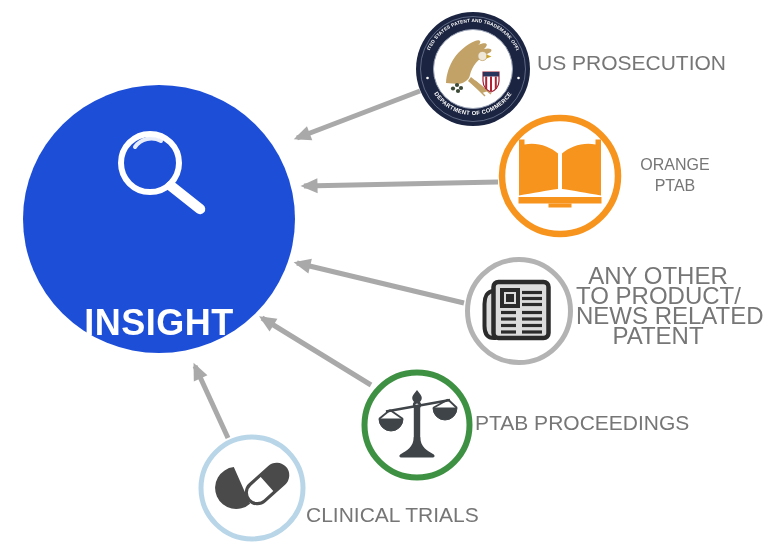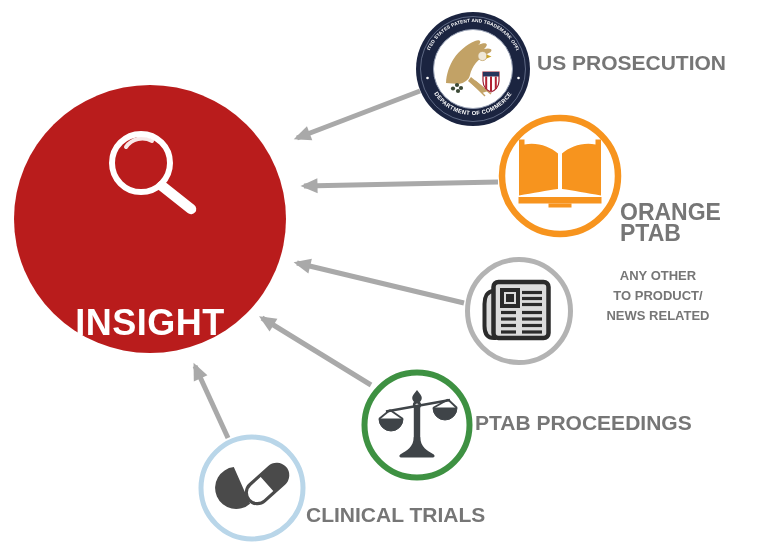--- a/index.html
+++ b/index.html
@@ -3,34 +3,34 @@
 <meta charset="utf-8">
 <style>
   html,body{margin:0;padding:0;background:#ffffff;}
   #canvas{
     position:relative;width:768px;height:547px;overflow:hidden;background:#ffffff;
     font-family:"Liberation Sans", sans-serif;
   }
   .abs{position:absolute;}
   
   #hub{
-    left:14px;top:85px;width:272px;height:268px;border-radius:50%;
-    background:#b91c1c;
+    left:23px;top:85px;width:272px;height:268px;border-radius:50%;
+    background:#1d4ed8;
   }
   #hub-text{
     left:0;top:219px;width:272px;text-align:center;
     color:#ffffff;font-weight:bold;font-size:36px;line-height:38.5px;letter-spacing:0.5px;
   }
   
   .node-label{
-    color:#767676;font-weight:bold;white-space:nowrap;
+    color:#767676;font-weight:normal;white-space:nowrap;
   }
   #label-us{left:537px;top:51px;font-size:21px;}
-  #label-ob{left:620px;top:154px;width:110px;text-align:left;font-size:23px;line-height:21px;margin-top:48px;}
-  #label-news{left:576px;top:266px;width:164px;text-align:center;font-size:13px;line-height:20px;}
+  #label-ob{left:620px;top:154px;width:110px;text-align:center;font-size:16px;line-height:21px;}
+  #label-news{left:576px;top:266px;width:164px;text-align:center;font-size:24px;line-height:20px;}
   #label-ptab{left:475px;top:411px;font-size:21px;}
   #label-ct{left:306px;top:503px;font-size:21px;}
   svg{display:block;}
 </style>
 </head>
 <body>
 
 <div id="canvas">
 
   <svg class="abs" style="left:0;top:0;" width="768" height="547" viewBox="0 0 768 547">
@@ -170,20 +170,21 @@
     <div>US PROSECUTION</div>
   </div>
   <div id="label-ob" class="abs node-label">
     <div>ORANGE</div>
     <div>PTAB</div>
   </div>
   <div id="label-news" class="abs node-label">
     <div>ANY OTHER</div>
     <div>TO PRODUCT/</div>
     <div>NEWS RELATED</div>
+    <div>PATENT</div>
   </div>
   <div id="label-ct" class="abs node-label">
     <div>CLINICAL TRIALS</div>
   </div>
   <div id="label-ptab" class="abs node-label">
     <div>PTAB PROCEEDINGS</div>
   </div>
 
 </div>
 

